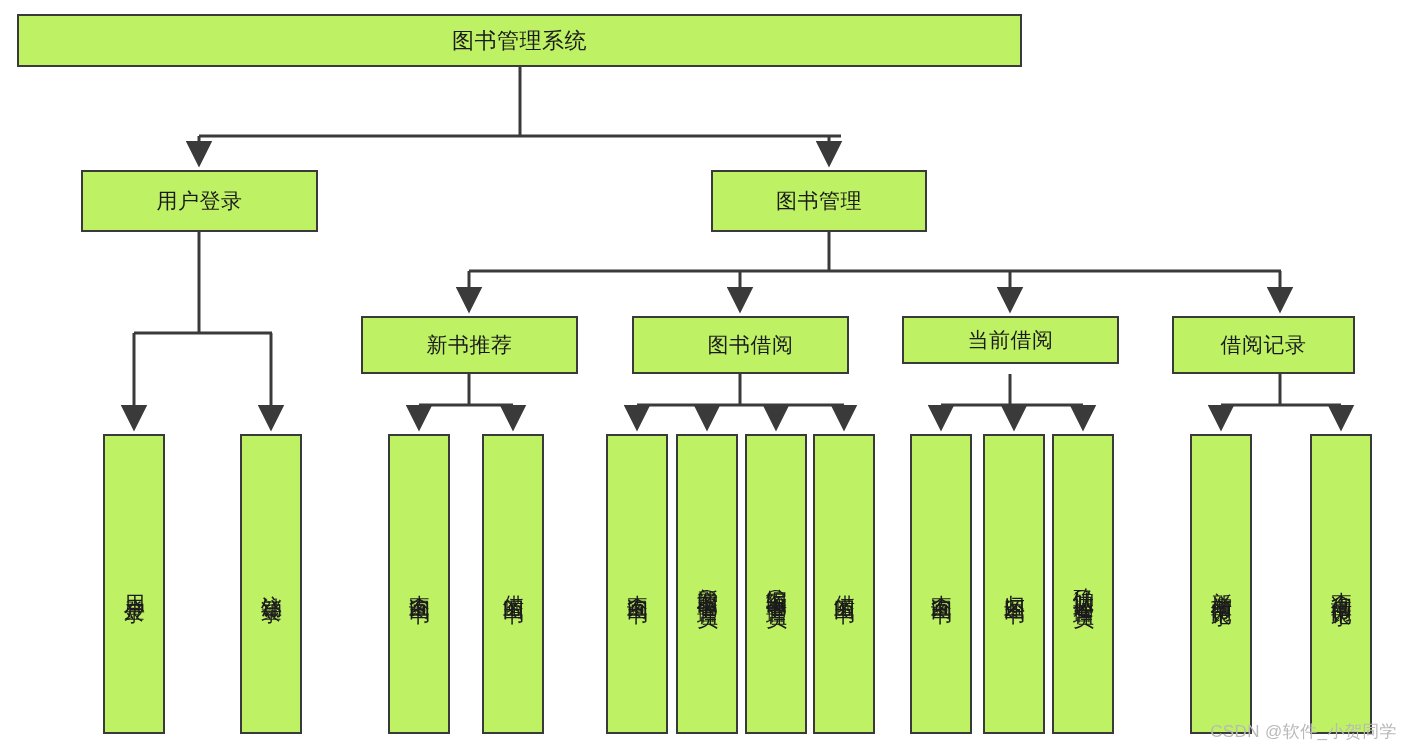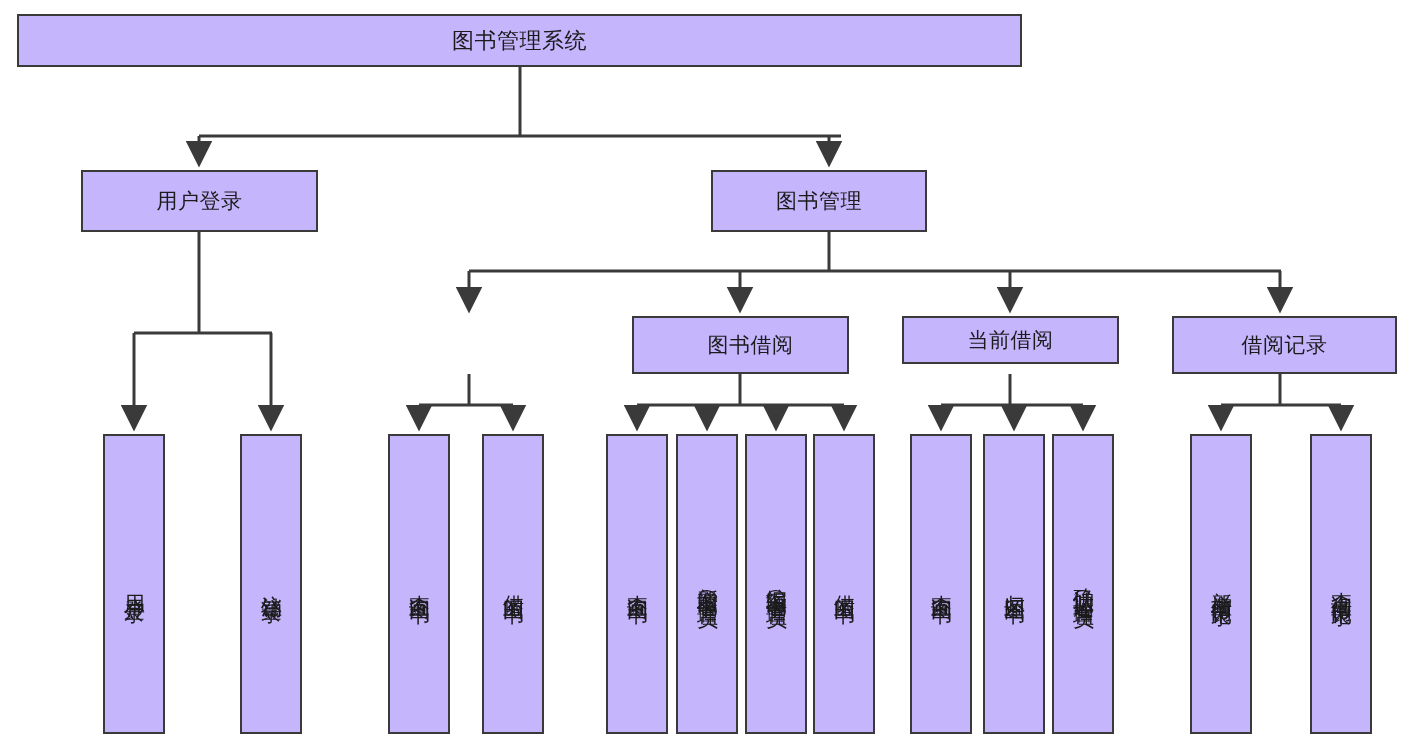--- a/index.html
+++ b/index.html
@@ -23,21 +23,21 @@
     position: absolute;
     left: 0;
     top: 0;
     width: 1405px;
     height: 747px;
     pointer-events: none;
   }
   .node {
     position: absolute;
     box-sizing: border-box;
-    background: #c4b5fd;
+    background: #bef264;
     border: 2.5px solid #3a3a3a;
     display: flex;
     align-items: center;
     justify-content: center;
     z-index: 2;
   }
   .node-label {
     font-size: 21px;
     line-height: 1.18;
     color: #1b1b1b;
@@ -131,27 +131,30 @@
     <span class="node-label">图书管理系统</span>
   </div>
 
   <div class="node" style="left: 81px; top: 170px; width: 237px; height: 62px;">
     <span class="node-label">用户登录</span>
   </div>
   <div class="node" style="left: 711px; top: 170px; width: 216px; height: 62px;">
     <span class="node-label">图书管理</span>
   </div>
 
+  <div class="node" style="left: 361px; top: 316px; width: 217px; height: 58px;">
+    <span class="node-label">新书推荐</span>
+  </div>
   <div class="node" style="left: 632px; top: 316px; width: 217px; height: 58px; padding-left: 20px;">
     <span class="node-label">图书借阅</span>
   </div>
   <div class="node" style="left: 902px; top: 316px; width: 217px; height: 48px;">
     <span class="node-label">当前借阅</span>
   </div>
-  <div class="node" style="left: 1172px; top: 316px; width: 225px; height: 58px;">
+  <div class="node" style="left: 1172px; top: 316px; width: 183px; height: 58px;">
     <span class="node-label">借阅记录</span>
   </div>
 
   <div class="node vertical" style="left: 103px; top: 434px; width: 62px; height: 300px;">
     <span class="node-label">用户登录</span>
   </div>
   <div class="node vertical" style="left: 240px; top: 434px; width: 62px; height: 300px;">
     <span class="node-label">注销登录</span>
   </div>
   <div class="node vertical" style="left: 388px; top: 434px; width: 62px; height: 300px;">
@@ -181,13 +184,14 @@
   <div class="node vertical" style="left: 1052px; top: 434px; width: 62px; height: 300px;">
     <span class="node-label">确认归还（管理员）</span>
   </div>
   <div class="node vertical" style="left: 1190px; top: 434px; width: 62px; height: 300px;">
     <span class="node-label">新增借阅记录</span>
   </div>
   <div class="node vertical" style="left: 1310px; top: 434px; width: 62px; height: 300px;">
     <span class="node-label">查询借阅记录</span>
   </div>
 
+  <div class="watermark">CSDN @软件_小贺同学</div>
 </div>
 
 </body></html>

